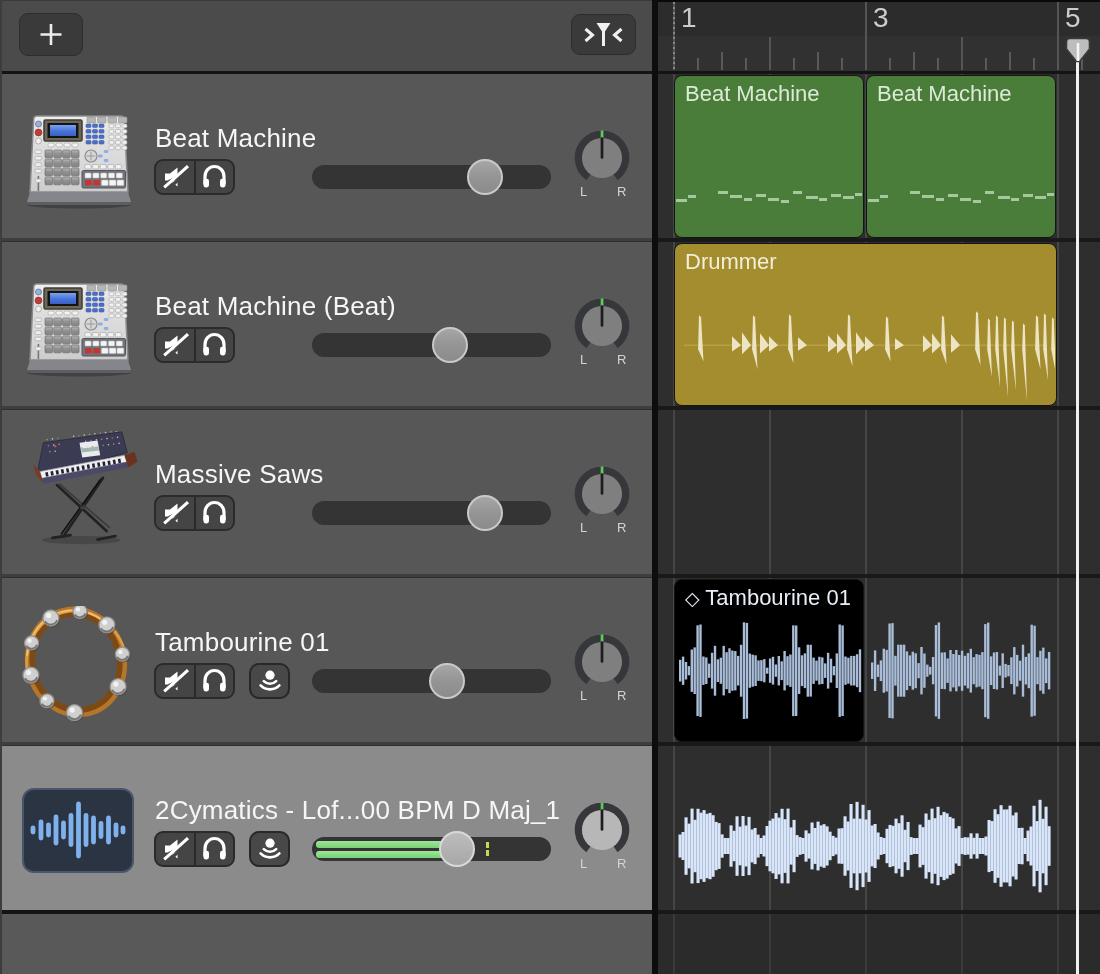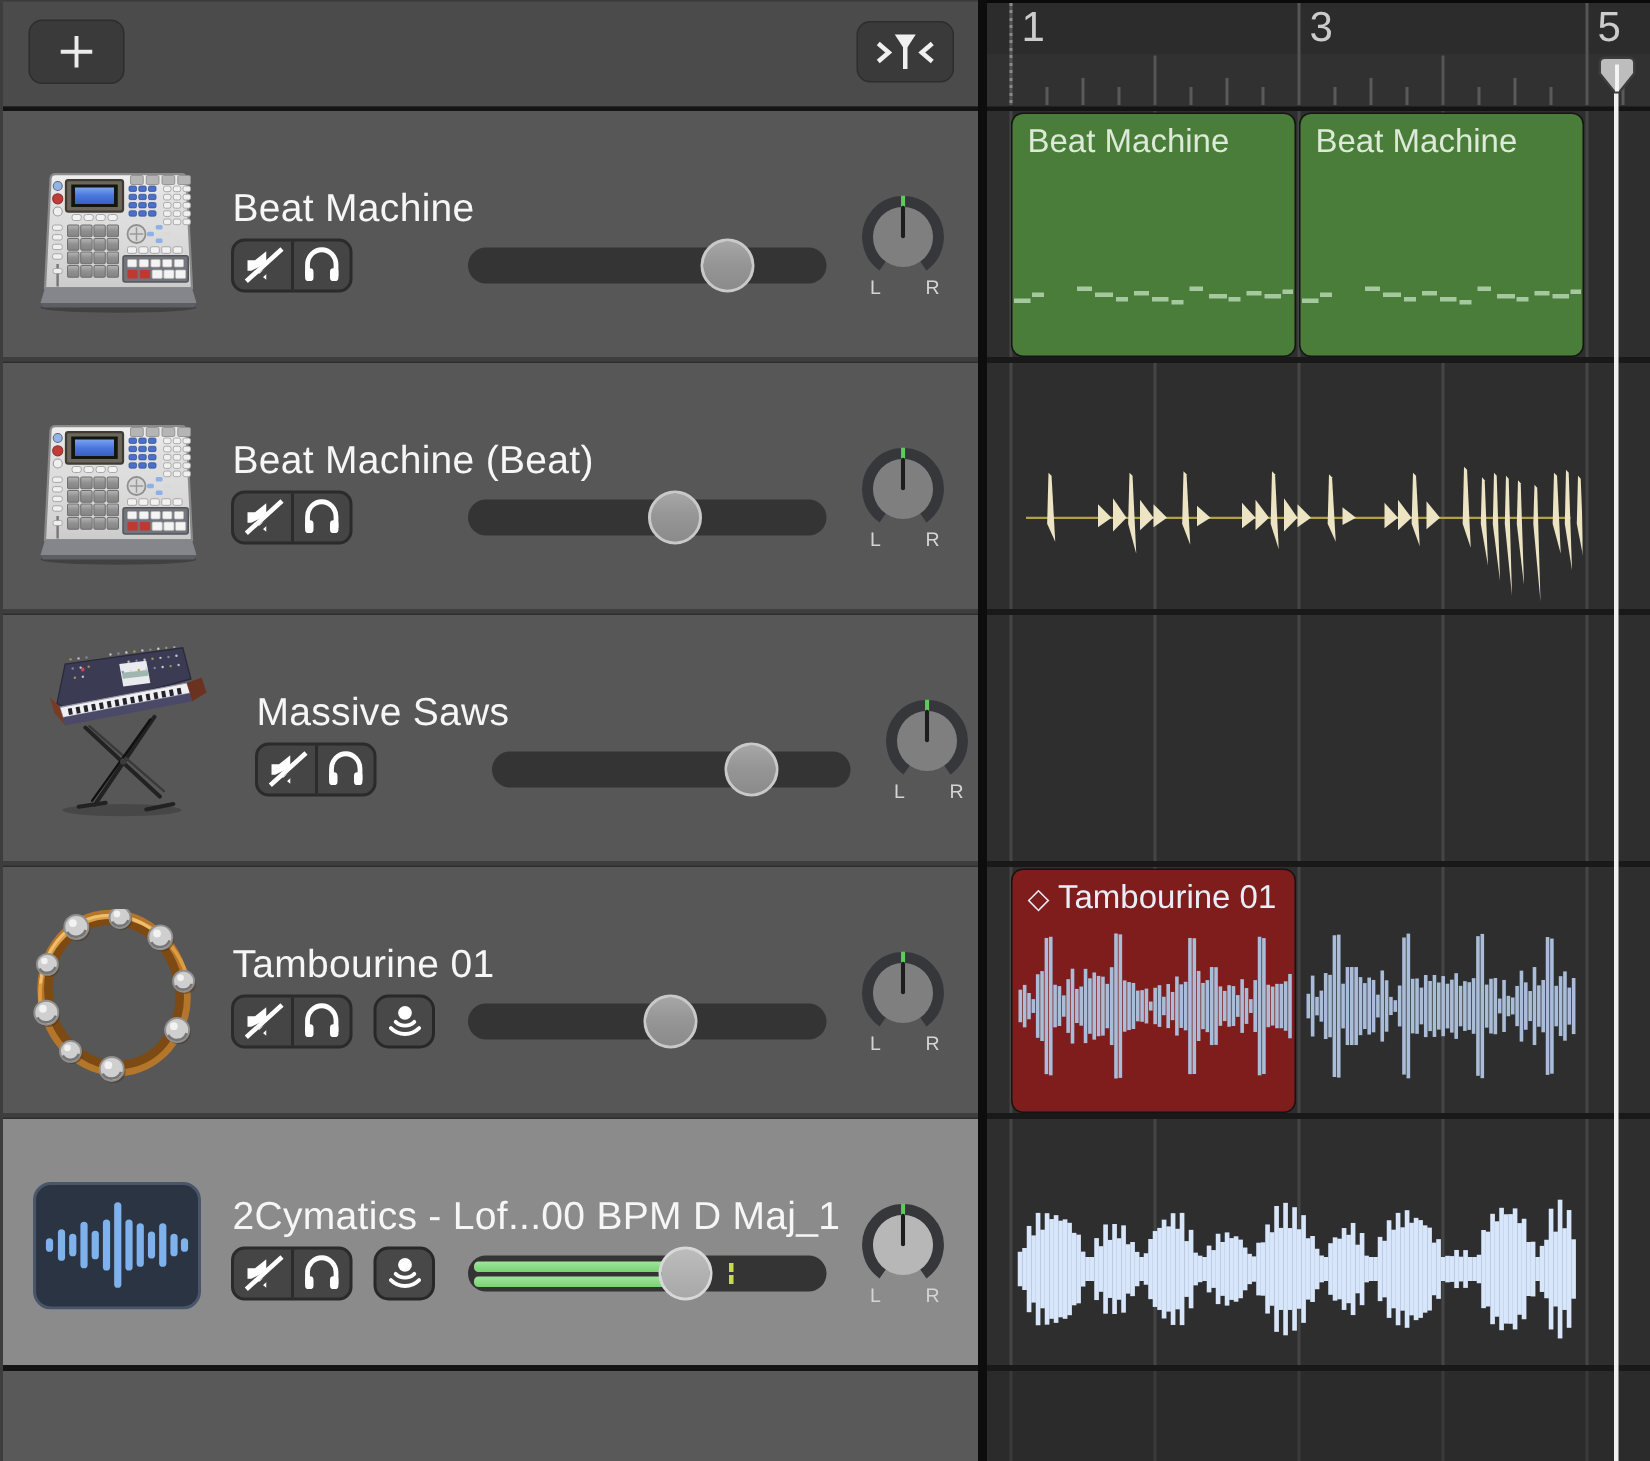--- a/index.html
+++ b/index.html
@@ -148,21 +148,21 @@
 <path d="M14.5 47.2 A23.5 23.5 0 1 1 41.5 47.2" fill="none" stroke="#35373a" stroke-width="7.5"></path>
 <rect x="26.7" y="0.5" width="2.7" height="7.5" fill="#5bcd58"></rect>
 <circle cx="28" cy="28" r="20" fill="#7f7f7f"></circle>
 <path d="M28 8.5 V27.5" stroke="#1d1d1d" stroke-width="2.7" stroke-linecap="round"></path>
 <text x="6" y="66" font-size="13" fill="#d4d4d4">L</text>
 <text x="43" y="66" font-size="13" fill="#d4d4d4">R</text>
 </svg>
     </div>
     <div class="abs hrow" style="top:410px;background:#575757"></div>
     <div class="abs hsep" style="top:574px"></div>
-    <div class="abs" style="left:16px;top:410px;width:652px;height:172px">
+    <div class="abs" style="left:0;top:410px;width:652px;height:172px">
       <div class="tname">Massive Saws</div>
       <div class="bgrp">
         <div class="b">
           <svg width="30" height="28" viewBox="0 0 30 28">
 <path d="M5 10.5 h5 L17.5 4.5 V12.5 L7.5 17.5 H5 Z" fill="#fff"></path>
 <path d="M17.5 16 V23.5 L12 19 Z" fill="#fff"></path>
 <rect x="0" y="16.6" width="32" height="3.4" fill="#454545" transform="rotate(-42 15 14)"></rect>
 <rect x="0" y="13" width="32" height="3.1" fill="#fff" transform="rotate(-42 15 14)"></rect>
 </svg>
         </div>
@@ -674,20 +674,23 @@
     <div class="abs" style="left:936px;top:198px;width:8px;height:3px;background:#a5c89e"></div>
     <div class="abs" style="left:948px;top:194px;width:10px;height:3px;background:#a5c89e"></div>
     <div class="abs" style="left:960px;top:198px;width:11px;height:3px;background:#a5c89e"></div>
     <div class="abs" style="left:973px;top:200px;width:8px;height:3px;background:#a5c89e"></div>
     <div class="abs" style="left:985px;top:191px;width:9px;height:3px;background:#a5c89e"></div>
     <div class="abs" style="left:998px;top:196px;width:12px;height:3px;background:#a5c89e"></div>
     <div class="abs" style="left:1011px;top:198px;width:8px;height:3px;background:#a5c89e"></div>
     <div class="abs" style="left:1023px;top:194px;width:10px;height:3px;background:#a5c89e"></div>
     <div class="abs" style="left:1035px;top:196px;width:11px;height:3px;background:#a5c89e"></div>
     <div class="abs" style="left:1047px;top:193px;width:7px;height:3px;background:#a5c89e"></div>
+    <div class="abs region" style="left:674px;top:243px;width:383px;height:163px;background:#a38d2f;border:1.5px solid #141414">
+      <div class="rtitle" style="color:#f3eed6">Drummer</div>
+    </div>
     <svg class="abs" style="left:676px;top:245px" width="379" height="159" viewBox="0 0 379 159">
       <path d="M8 100.17 H371" stroke="#b5a044" stroke-width="1.5"></path>
       <polygon points="23,70.17 25.025,72.17 27.5,116.17 22.1,104.17" fill="#ece4c2"></polygon>
       <polygon points="56,91.17 56,106.47 65,100.17 " fill="#ece4c2"></polygon>
       <polygon points="66,87.17 66,109.27 75,100.17 " fill="#ece4c2"></polygon>
       <polygon points="77,70.17 79.025,72.17 81.5,124.17 76.1,104.17" fill="#ece4c2"></polygon>
       <polygon points="84,88.17 84,108.57 93,100.17 " fill="#ece4c2"></polygon>
       <polygon points="93,91.17 93,106.47 102,100.17 " fill="#ece4c2"></polygon>
       <polygon points="113,69.17 115.025,71.17 117.5,118.17 112.1,104.17" fill="#ece4c2"></polygon>
       <polygon points="122,92.17 122,105.77 131,100.17 " fill="#ece4c2"></polygon>
@@ -706,21 +709,21 @@
       <polygon points="312,73.17 313.8,75.17 316,132.17000000000002 311.2,104.17" fill="#ece4c2"></polygon>
       <polygon points="320,70.17 321.8,72.17 324,142.17000000000002 319.2,104.17" fill="#ece4c2"></polygon>
       <polygon points="328,72.17 329.8,74.17 332,152.17000000000002 327.2,104.17" fill="#ece4c2"></polygon>
       <polygon points="336,75.17 337.8,77.17 340,145.17000000000002 335.2,104.17" fill="#ece4c2"></polygon>
       <polygon points="347,78.17 348.8,80.17 351,156.17000000000002 346.2,104.17" fill="#ece4c2"></polygon>
       <polygon points="360,70.17 362.025,72.17 364.5,124.17 359.1,104.17" fill="#ece4c2"></polygon>
       <polygon points="368,68.17 369.8,70.17 372,135.17000000000002 367.2,104.17" fill="#ece4c2"></polygon>
       <polygon points="376,72.17 377.8,74.17 380,129.17000000000002 375.2,104.17" fill="#ece4c2"></polygon>
       <polygon points="385,86.17 385,109.97 394,100.17 " fill="#ece4c2"></polygon>
     </svg>
-    <div class="abs region" style="left:674px;top:579px;width:190px;height:163px;background:#7f1d1d;border:1.5px solid #141414">
+    <div class="abs region" style="left:674px;top:579px;width:190px;height:163px;background:#000000;border:1.5px solid #141414">
       <div class="rtitle" style="color:#e8eef7"><span style="font-size:19px">◇</span> Tambourine 01</div>
     </div>
     <svg class="abs" style="left:676px;top:614px" width="186" height="126" viewBox="0 0 186 126">
       <rect x="3.0" y="45.8" width="2.4" height="21.7" fill="#a9bcd8"></rect>
       <rect x="5.9" y="42.6" width="2.4" height="28.3" fill="#a9bcd8"></rect>
       <rect x="8.8" y="48.0" width="2.4" height="17.5" fill="#a9bcd8"></rect>
       <rect x="11.7" y="52.1" width="2.4" height="9.2" fill="#a9bcd8"></rect>
       <rect x="14.6" y="35.5" width="2.4" height="42.4" fill="#a9bcd8"></rect>
       <rect x="17.5" y="33.4" width="2.4" height="46.6" fill="#a9bcd8"></rect>
       <rect x="20.4" y="11.3" width="2.4" height="90.8" fill="#a9bcd8"></rect>

